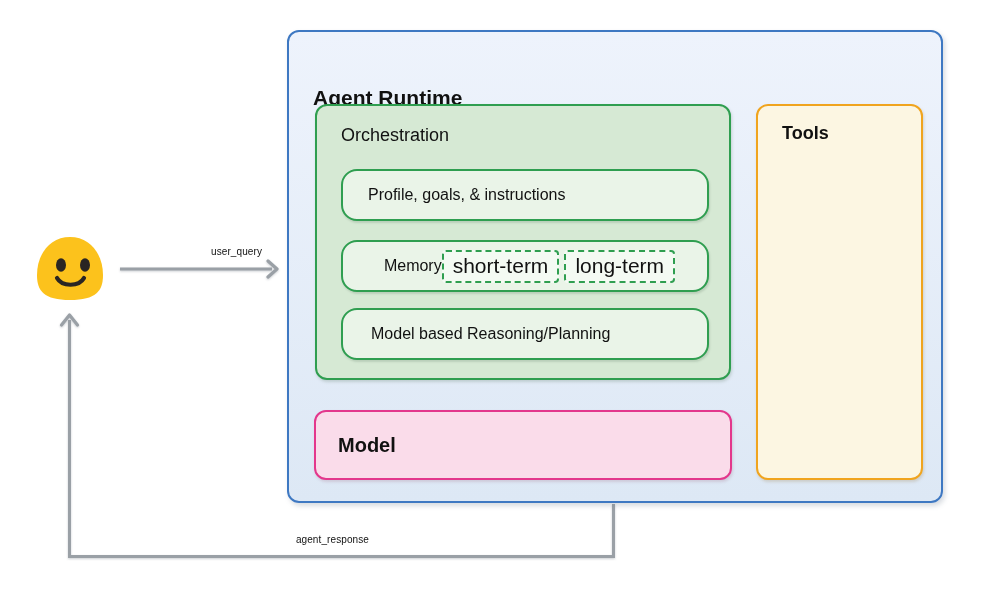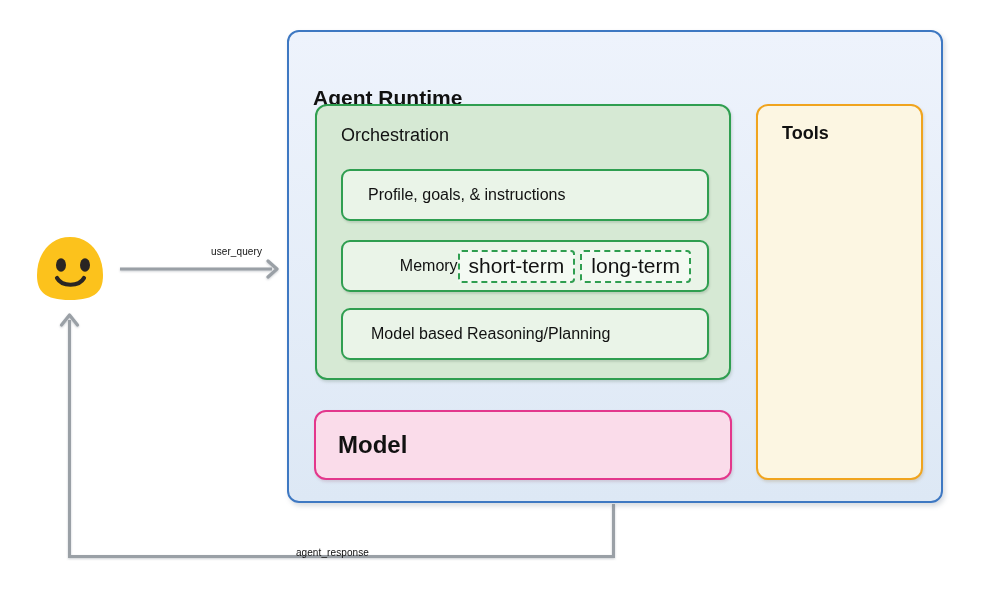--- a/index.html
+++ b/index.html
@@ -39,21 +39,21 @@
   
   .flow-label {
     position: absolute;
     font-size: 10px;
     font-weight: 400;
     letter-spacing: .1px;
     text-align: right;
     color: var(--c-text, #111);
   }
   .label-user-query   { left: 138px; top: 246px; width: 124px; }
-  .label-agent-response { left: 229px; top: 547px; width: 140px; }
+  .label-agent-response { left: 229px; top: 534px; width: 140px; }
 
   
   svg.blob { position: absolute; left: 33px; top: 234px; width: 74px; height: 70px; }
 
   
   .runtime {
     position: absolute;
     left: 287px; top: 30px;
     width: 656px; height: 473px;
     border: 2.5px solid var(--c-runtime-border, #3e78c2);
@@ -79,29 +79,29 @@
     box-shadow: 1px 2px 3px rgba(90,120,95,.25);
   }
   .orch-title {
     position: absolute; left: 24px; top: 18px;
     font-size: 18px; font-weight: 400; line-height: 1.25;
   }
   .inner-box {
     position: absolute;
     left: 24px; width: 368px; height: 52px;
     border: 2px solid var(--c-green-border, #2f9e50);
-    border-radius: 9px;
+    border-radius: 16px;
     background: var(--c-inner-box-bg, #eaf4e8);
     display: flex; align-items: center;
     padding: 0 16px 0 25px;
     font-size: 16px; font-weight: 500;
     box-shadow: 1px 2px 2px rgba(90,120,95,.22);
   }
   .inner-box.profile   { top: 63px; }
-  .inner-box.memory    { top: 134px; justify-content: flex-end; }
+  .inner-box.memory    { top: 134px; justify-content: center; }
   .inner-box.reasoning { top: 202px; padding-left: 28px; }
   .chips { display: flex; gap: 5px; }
   .chip {
     border: 2px dashed var(--c-green-border, #2f9e50);
     background: var(--c-chip-bg, #f4faf3);
     border-radius: 4px;
     padding: 2px 9px 3px 9px;
     font-size: 21px;
     white-space: nowrap;
   }
@@ -109,21 +109,21 @@
   
   .model {
     position: absolute;
     left: 25px; top: 378px;
     width: 418px; height: 70px;
     border: 2.5px solid var(--c-model-border, #e3378c);
     border-radius: 12px;
     background: var(--c-model-bg, #fadcea);
     display: flex; align-items: center;
     padding-left: 22px;
-    font-size: 24px; font-weight: 600;
+    font-size: 20px; font-weight: 600;
     box-shadow: 1px 2px 3px rgba(150,90,120,.22);
   }
 
   
   .tools {
     position: absolute;
     left: 467px; top: 72px;
     width: 167px; height: 376px;
     border: 2.5px solid var(--c-tools-border, #f0a41e);
     border-radius: 12px;

